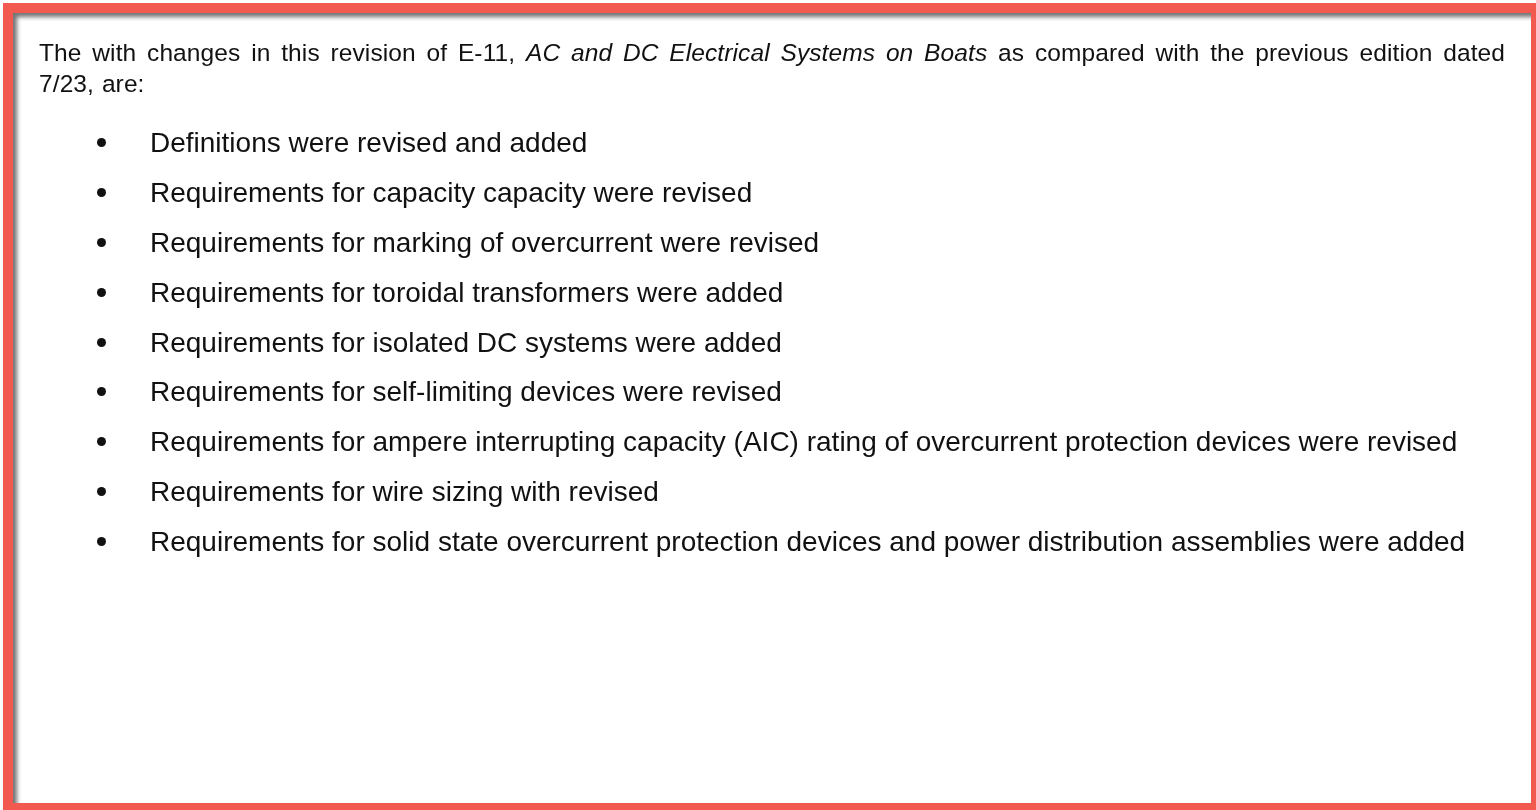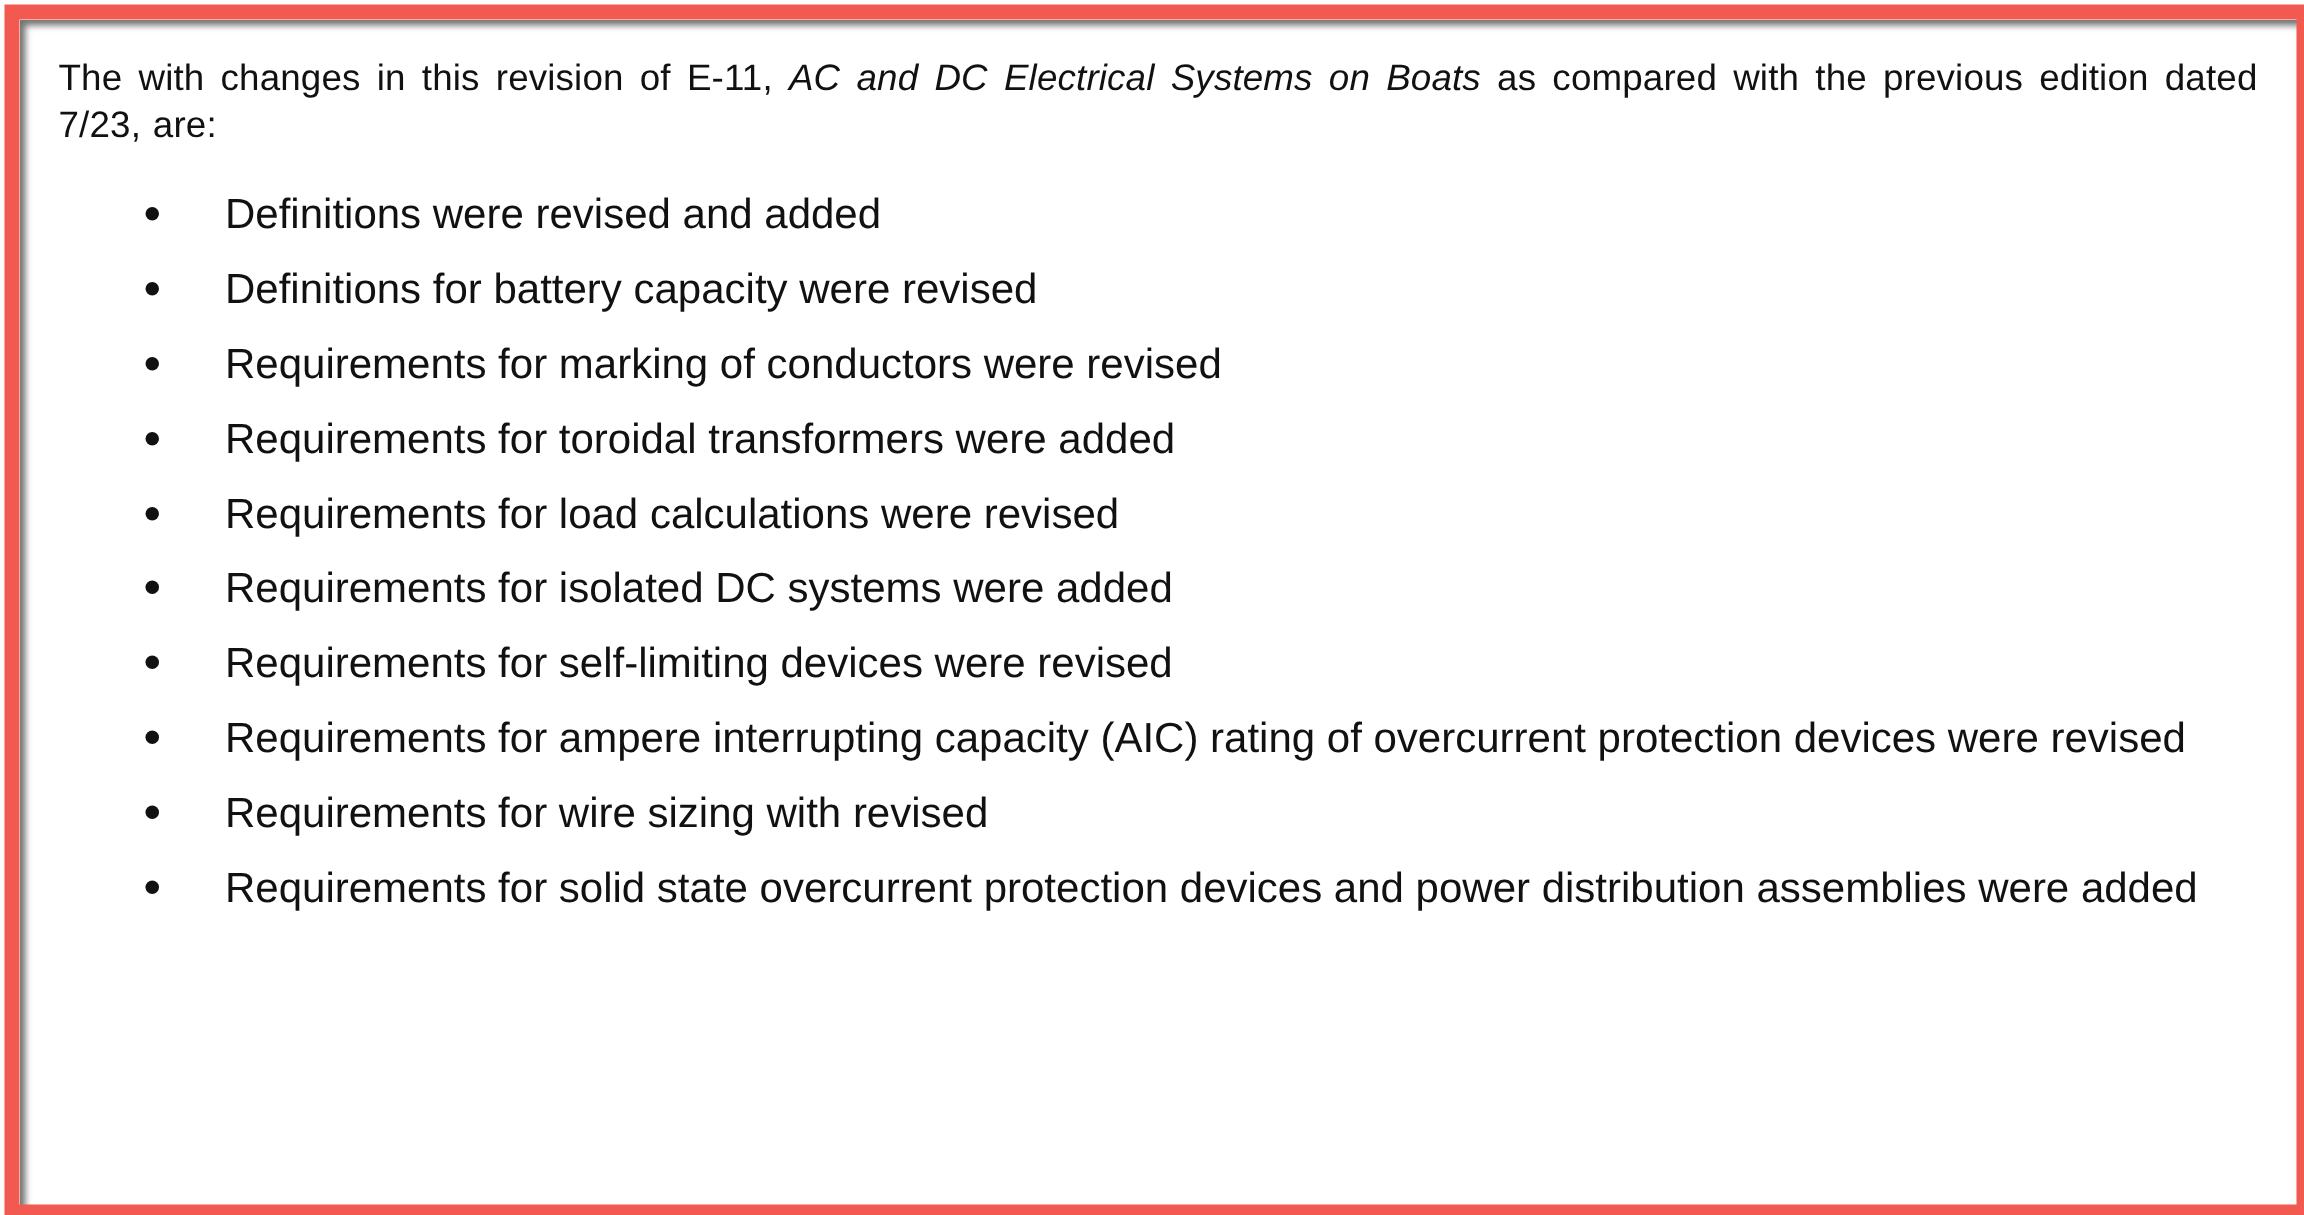--- a/index.html
+++ b/index.html
@@ -64,24 +64,23 @@
   </style>
 </head>
 <body>
 
 <div class="frame">
   <div class="content">
     <p class="intro"><span>The with changes in this revision of E-11, </span><em>AC and DC Electrical Systems on Boats</em><span> as compared with the previous edition dated 7/23, are:</span></p>
 
     <ul class="changes">
       <li><span class="bullet"></span><span>Definitions were revised and added</span></li>
-      <li><span class="bullet"></span><span>Definitions for battery capacity were revised</span></li>
-      <li><span class="bullet"></span><span>Requirements for marking of conductors were revised</span></li>
+      <li><span class="bullet"></span><span>Requirements for capacity capacity were revised</span></li>
+      <li><span class="bullet"></span><span>Requirements for marking of overcurrent were revised</span></li>
       <li><span class="bullet"></span><span>Requirements for toroidal transformers were added</span></li>
-      <li><span class="bullet"></span><span>Requirements for load calculations were revised</span></li>
       <li><span class="bullet"></span><span>Requirements for isolated DC systems were added</span></li>
       <li><span class="bullet"></span><span>Requirements for self-limiting devices were revised</span></li>
       <li><span class="bullet"></span><span>Requirements for ampere interrupting capacity (AIC) rating of overcurrent protection devices were revised</span></li>
       <li><span class="bullet"></span><span>Requirements for wire sizing with revised</span></li>
       <li><span class="bullet"></span><span>Requirements for solid state overcurrent protection devices and power distribution assemblies were added</span></li>
     </ul>
   </div>
 </div>
 
 </body></html>

